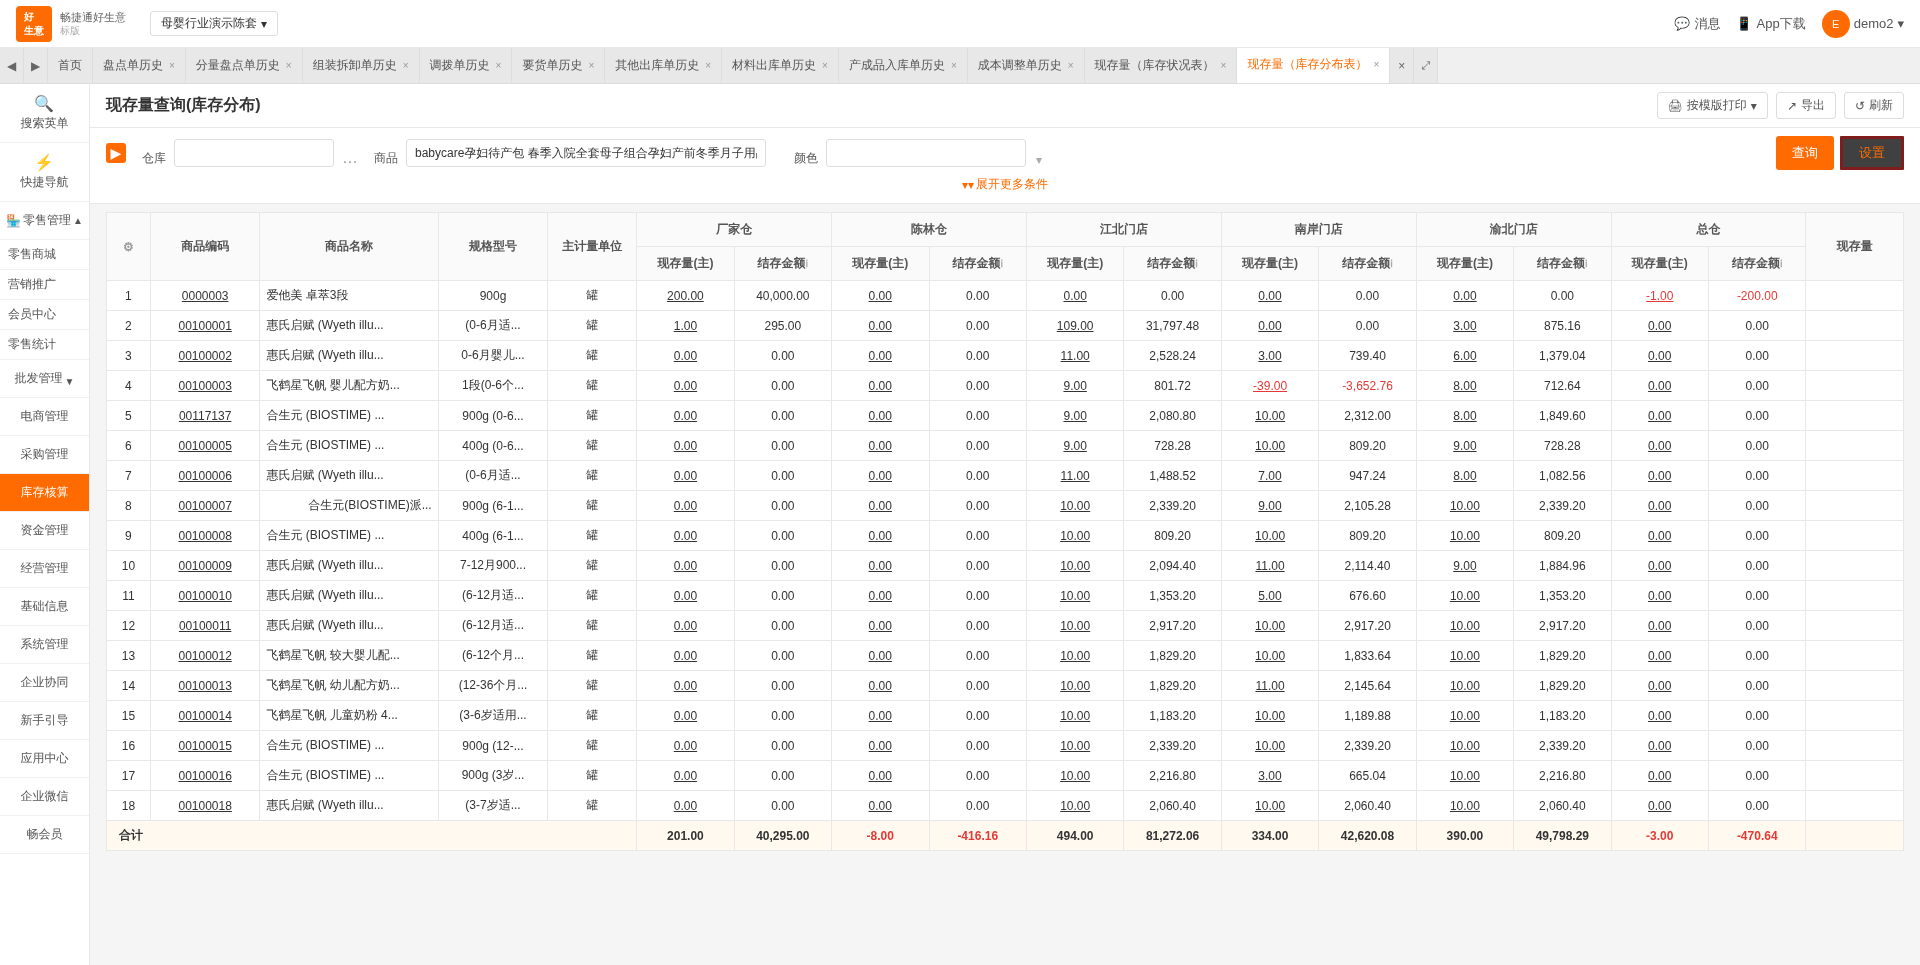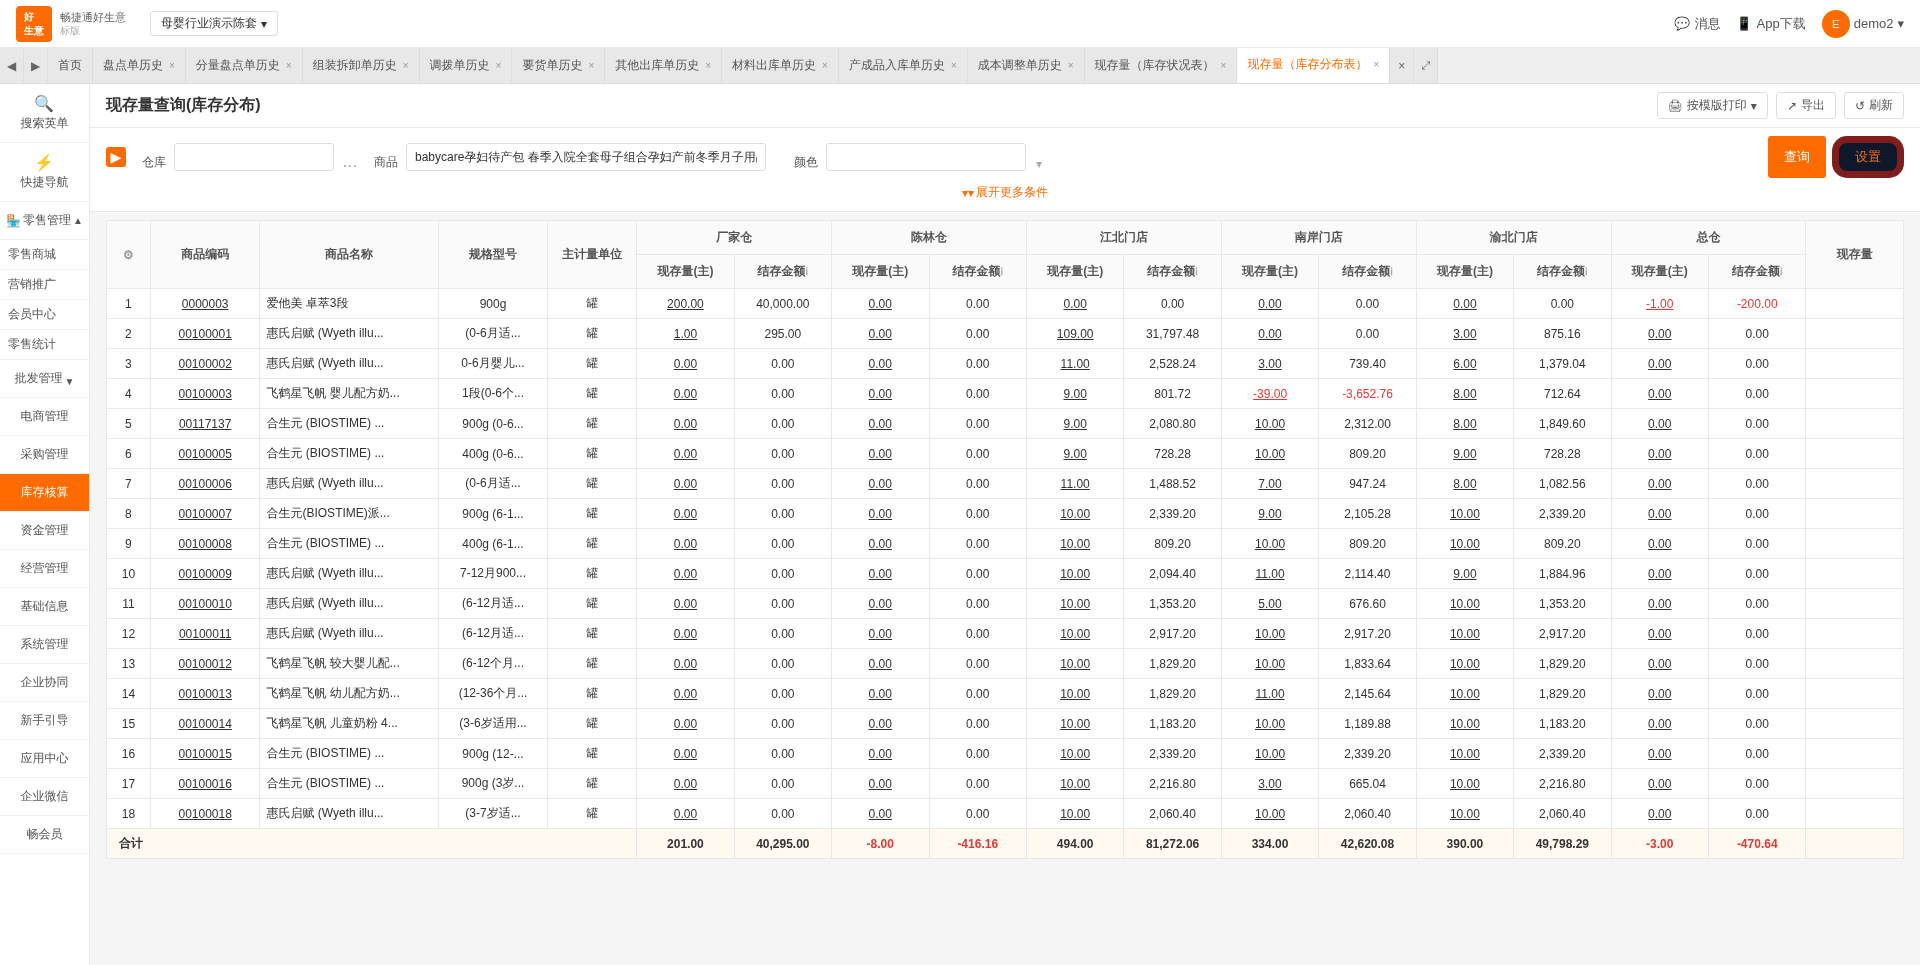--- a/index.html
+++ b/index.html
@@ -105,21 +105,21 @@
       border: 1px solid #ddd;
       border-radius: 3px;
       padding: 0 8px;
       font-size: 12px;
       color: #333;
       outline: none;
     }
     .filter-input-wide { width: 360px; }
     .filter-input-medium { width: 160px; }
     .btn-query { background: #ff6b00; color: #fff; border: none; border-radius: 3px; padding: 5px 16px; cursor: pointer; font-size: 13px; }
-    .btn-setting { background: #0f172a; color: #ff6b00; border: 7px solid #7f1d1d; border-radius: 15px; padding: 5px 16px; cursor: pointer; font-size: 13px; }
+    .btn-setting { background: #404040; color: #ff6b00; border: 3px solid #7f1d1d; border-radius: 1px; padding: 5px 16px; cursor: pointer; font-size: 13px; }
     .filter-dots { color: #999; font-size: 16px; cursor: pointer; }
     .expand-row { display: flex; justify-content: center; padding: 2px 0; }
     .expand-btn { color: #ff6b00; font-size: 12px; cursor: pointer; display: flex; align-items: center; gap: 2px; }
 
     
     .table-container { flex: 1; overflow: auto; padding: 8px 16px 0; }
     table { width: 100%; border-collapse: collapse; background: #fff; font-size: 12px; }
     th {
       background: #fafafa;
       padding: 8px 6px;
@@ -463,21 +463,21 @@
     <td class="">947.24</td>
     <td class="underline">8.00</td>
     <td>1,082.56</td>
     <td class="underline ">0.00</td>
     <td class="">0.00</td>
     <td></td>
   </tr>
             <tr>
     <td>8</td>
     <td class="underline">00100007</td>
-    <td style="text-align:left;">合生元(BIOSTIME)派...</td>
+    <td style="text-align:right;">合生元(BIOSTIME)派...</td>
     <td>900g (6-1...</td>
     <td>罐</td>
     <td class="underline ">0.00</td>
     <td>0.00</td>
     <td class="underline">0.00</td>
     <td>0.00</td>
     <td class="underline">10.00</td>
     <td>2,339.20</td>
     <td class="underline ">9.00</td>
     <td class="">2,105.28</td>

